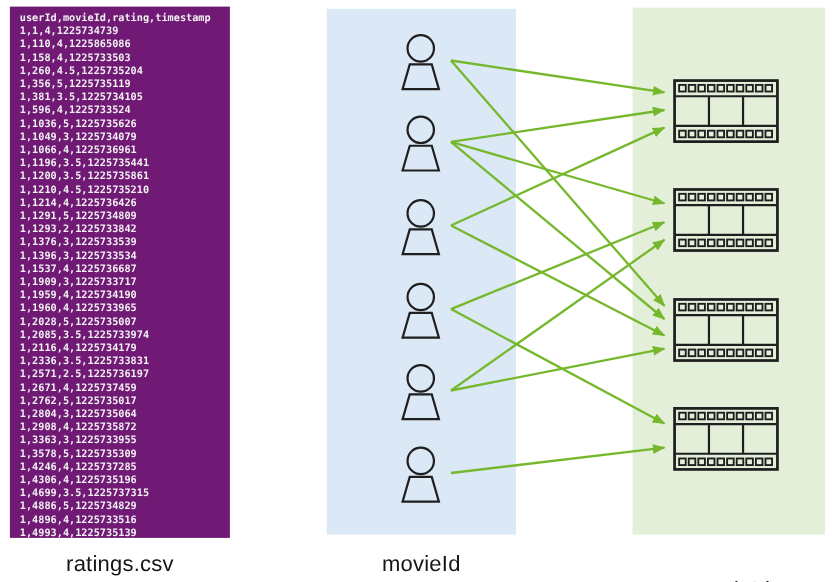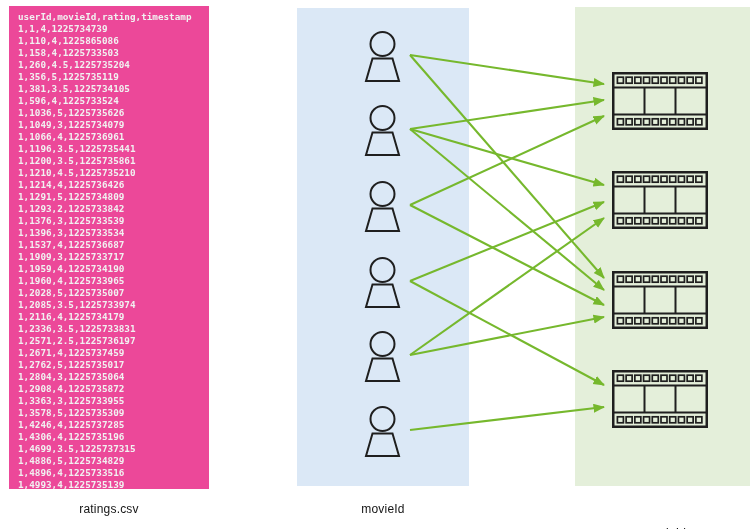--- a/index.html
+++ b/index.html
@@ -6,32 +6,32 @@
   .canvas{position:relative;width:756px;height:529px;background:#ffffff;overflow:hidden;
           font-family:"Liberation Sans",sans-serif;}
   .terminal{position:absolute;left:9px;top:6px;width:200px;height:483px;box-sizing:border-box;
             padding:5px 4px 0 9px;overflow:hidden;}
   .terminal pre{margin:0;font-family:"DejaVu Sans Mono",monospace;font-weight:bold;
                 font-size:9.3px;line-height:12px;white-space:pre;}
   .column{position:absolute;top:8px;height:478px;}
   .col-user{left:297px;width:172px;}
   .col-movie{left:575px;top:7px;width:175px;height:479px;}
   .caption{position:absolute;top:502px;height:24px;text-align:center;
-           font-size:12px;color:#141414;letter-spacing:0.2px;}
+           font-size:20px;color:#141414;letter-spacing:0.2px;}
   .cap-ratings{left:9px;width:200px;}
   .cap-user{left:297px;width:172px;}
   .cap-movie{left:577px;width:175px;margin-top:24px;}
   svg.overlay{position:absolute;left:0;top:0;width:756px;height:529px;}
 </style>
 </head>
 <body>
 
 <div class="canvas">
 
-  <div class="terminal" id="terminal" style="background: #ec4899; color: rgb(241, 241, 241);">
+  <div class="terminal" id="terminal" style="background: #701a75; color: rgb(241, 241, 241);">
     <pre id="csv-pre">userId,movieId,rating,timestamp
 1,1,4,1225734739
 1,110,4,1225865086
 1,158,4,1225733503
 1,260,4.5,1225735204
 1,356,5,1225735119
 1,381,3.5,1225734105
 1,596,4,1225733524
 1,1036,5,1225735626
 1,1049,3,1225734079

